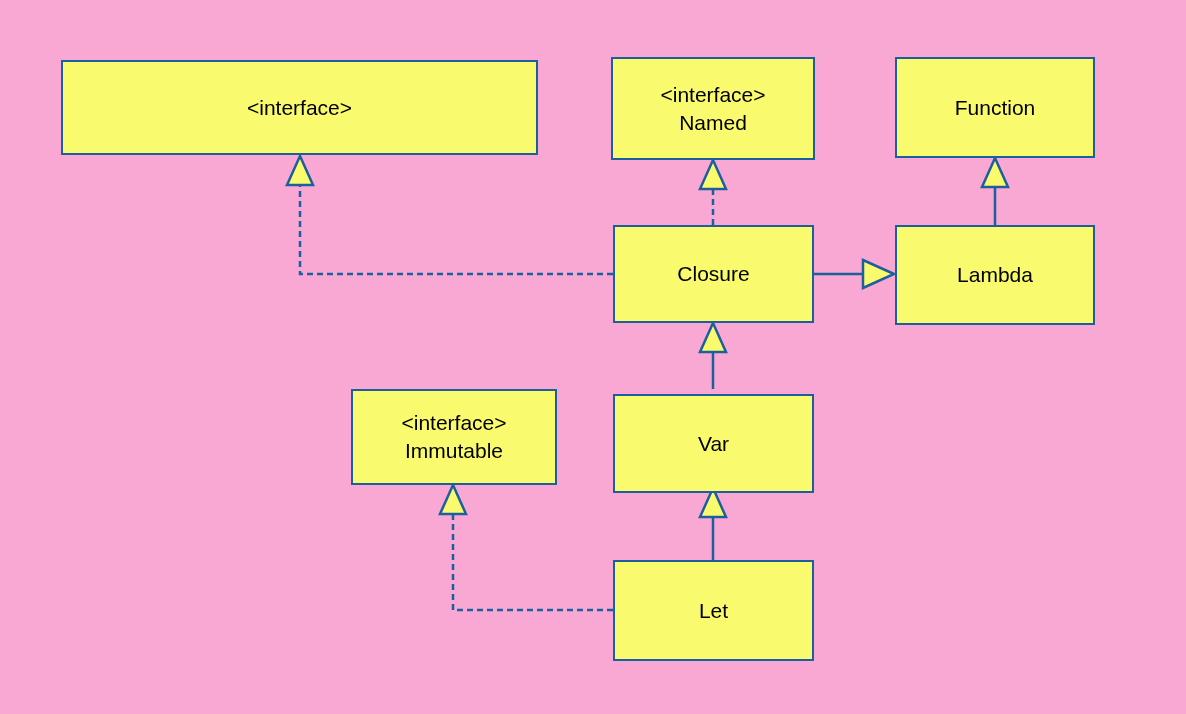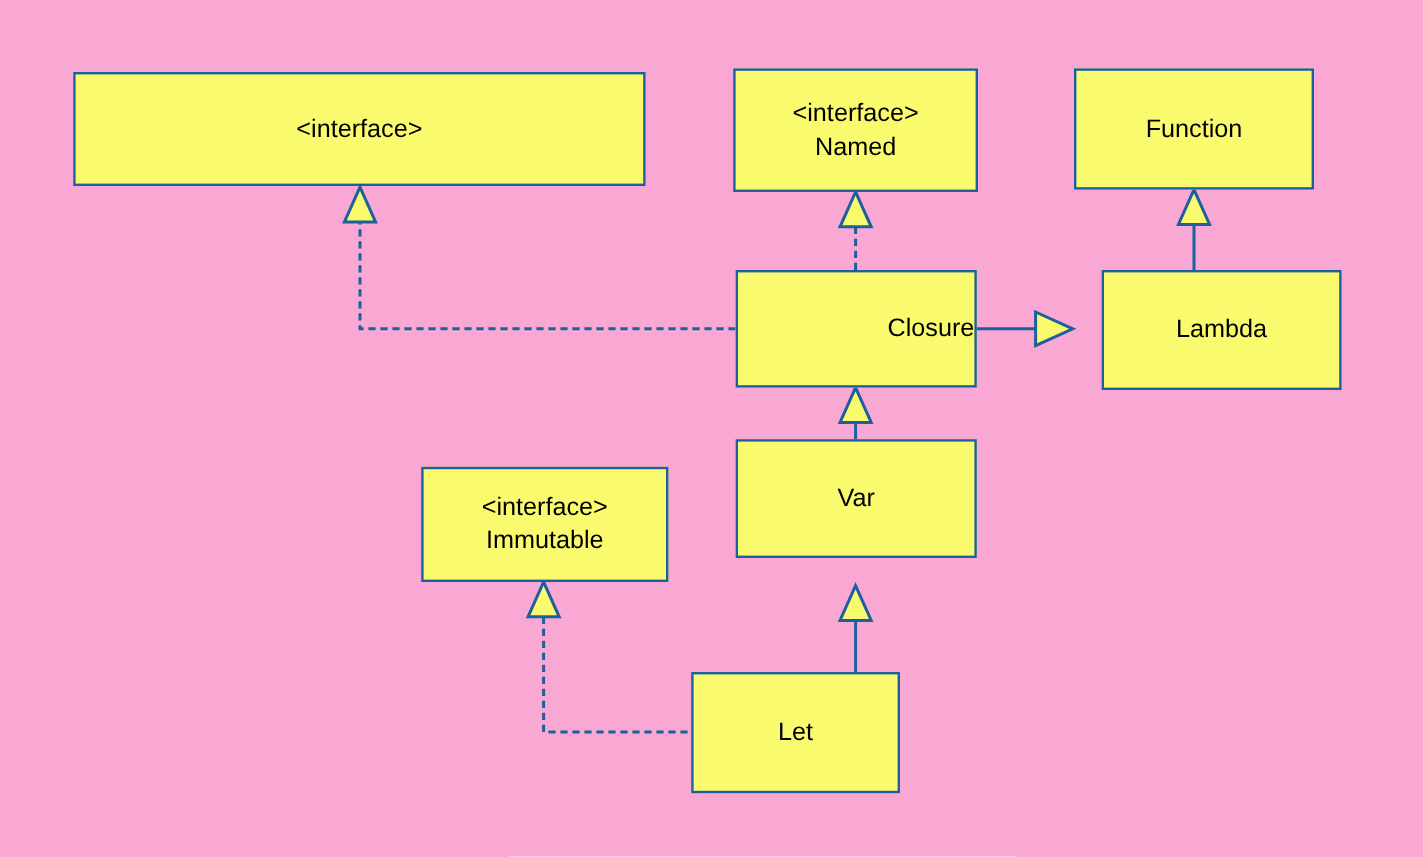--- a/index.html
+++ b/index.html
@@ -36,25 +36,25 @@
     font-size: 21px;
     line-height: 1.33;
   }
   .node .stereotype, .node .node-name {
     white-space: nowrap;
   }
   
   .n-beable    { left: 61px;  top: 60px;  width: 477px; height: 95px;  }
   .n-named     { left: 611px; top: 57px;  width: 204px; height: 103px; }
   .n-function  { left: 895px; top: 57px;  width: 200px; height: 101px; }
-  .n-closure   { left: 613px; top: 225px; width: 201px; height: 98px; align-items: flex-end;  }
-  .n-lambda    { left: 895px; top: 225px; width: 200px; height: 100px; margin-left: 23px; }
+  .n-closure   { left: 613px; top: 225px; width: 201px; height: 98px;  }
+  .n-lambda    { left: 895px; top: 225px; width: 200px; height: 100px; }
   .n-immutable { left: 351px; top: 389px; width: 206px; height: 96px;  }
-  .n-var       { left: 613px; top: 366px; width: 201px; height: 99px;  }
-  .n-let       { left: 576px; top: 560px; width: 174px; height: 101px; align-items: center; }
+  .n-var       { left: 613px; top: 394px; width: 201px; height: 99px;  }
+  .n-let       { left: 613px; top: 560px; width: 201px; height: 101px; align-items: center; }
 
   .edge {
     fill: none;
     stroke: #1c5f9e;
     stroke-width: 2.5;
   }
   .edge.dashed {
     stroke-dasharray: 6 4;
   }
   .arrowhead {

